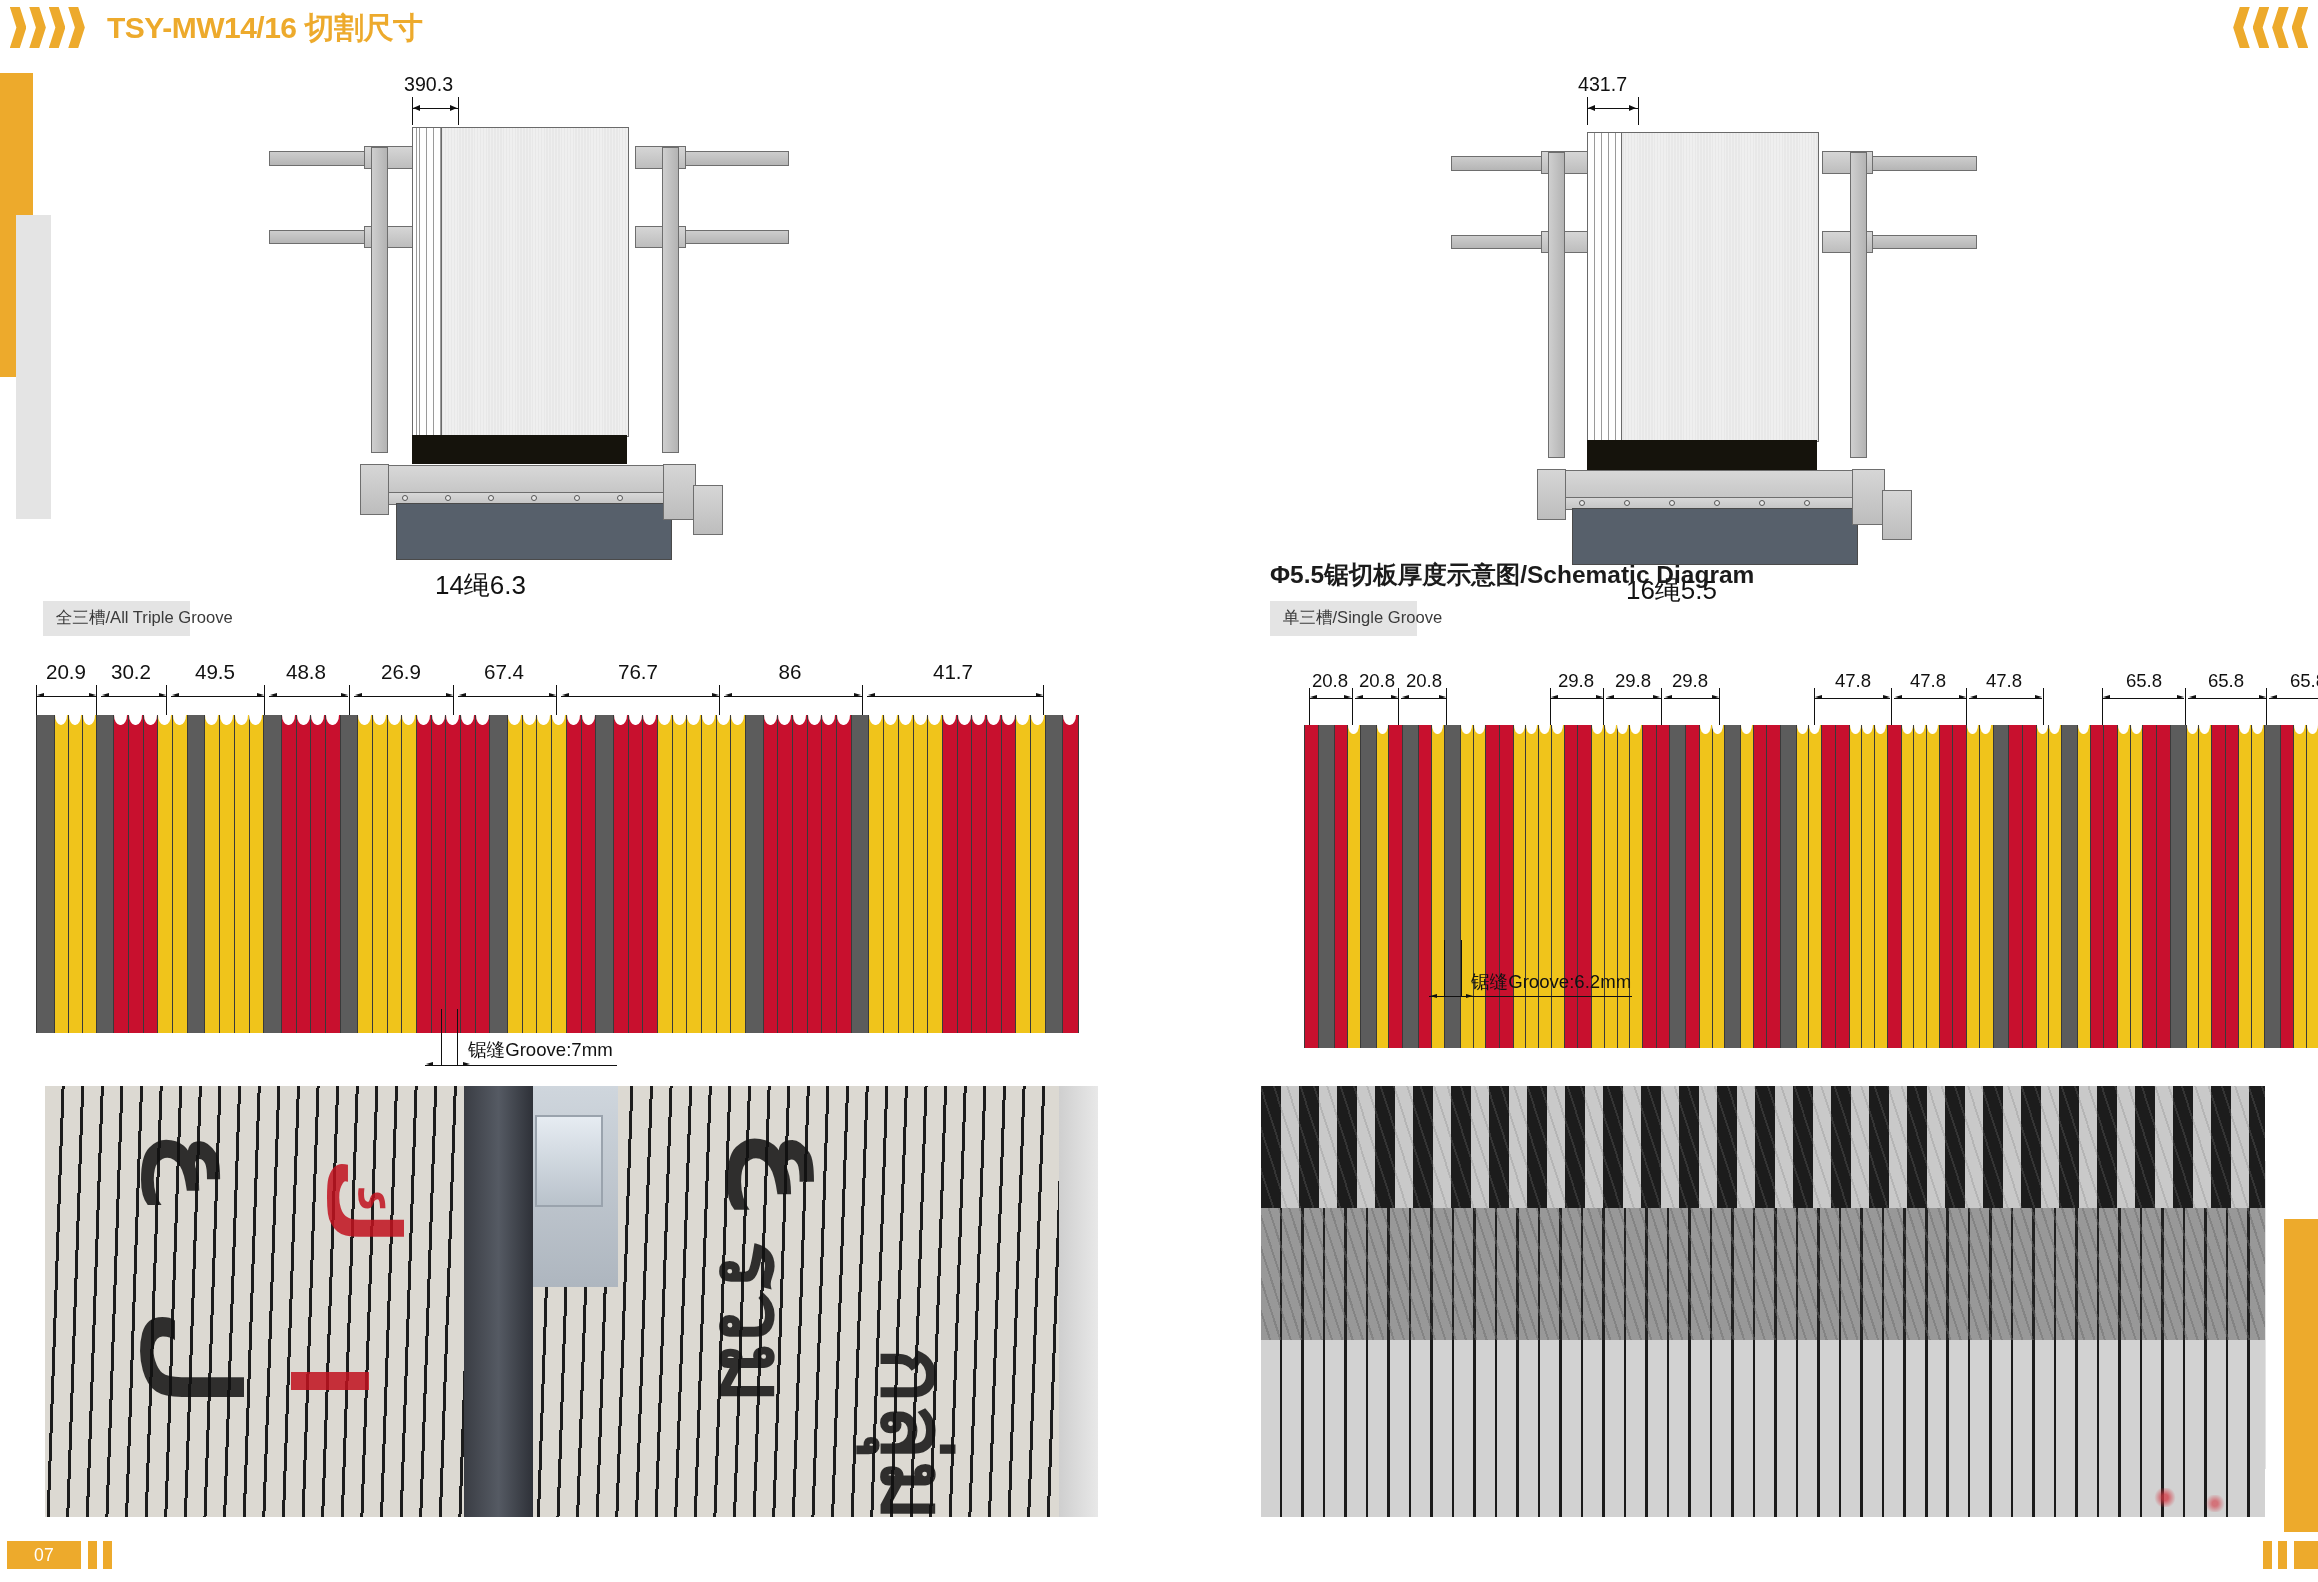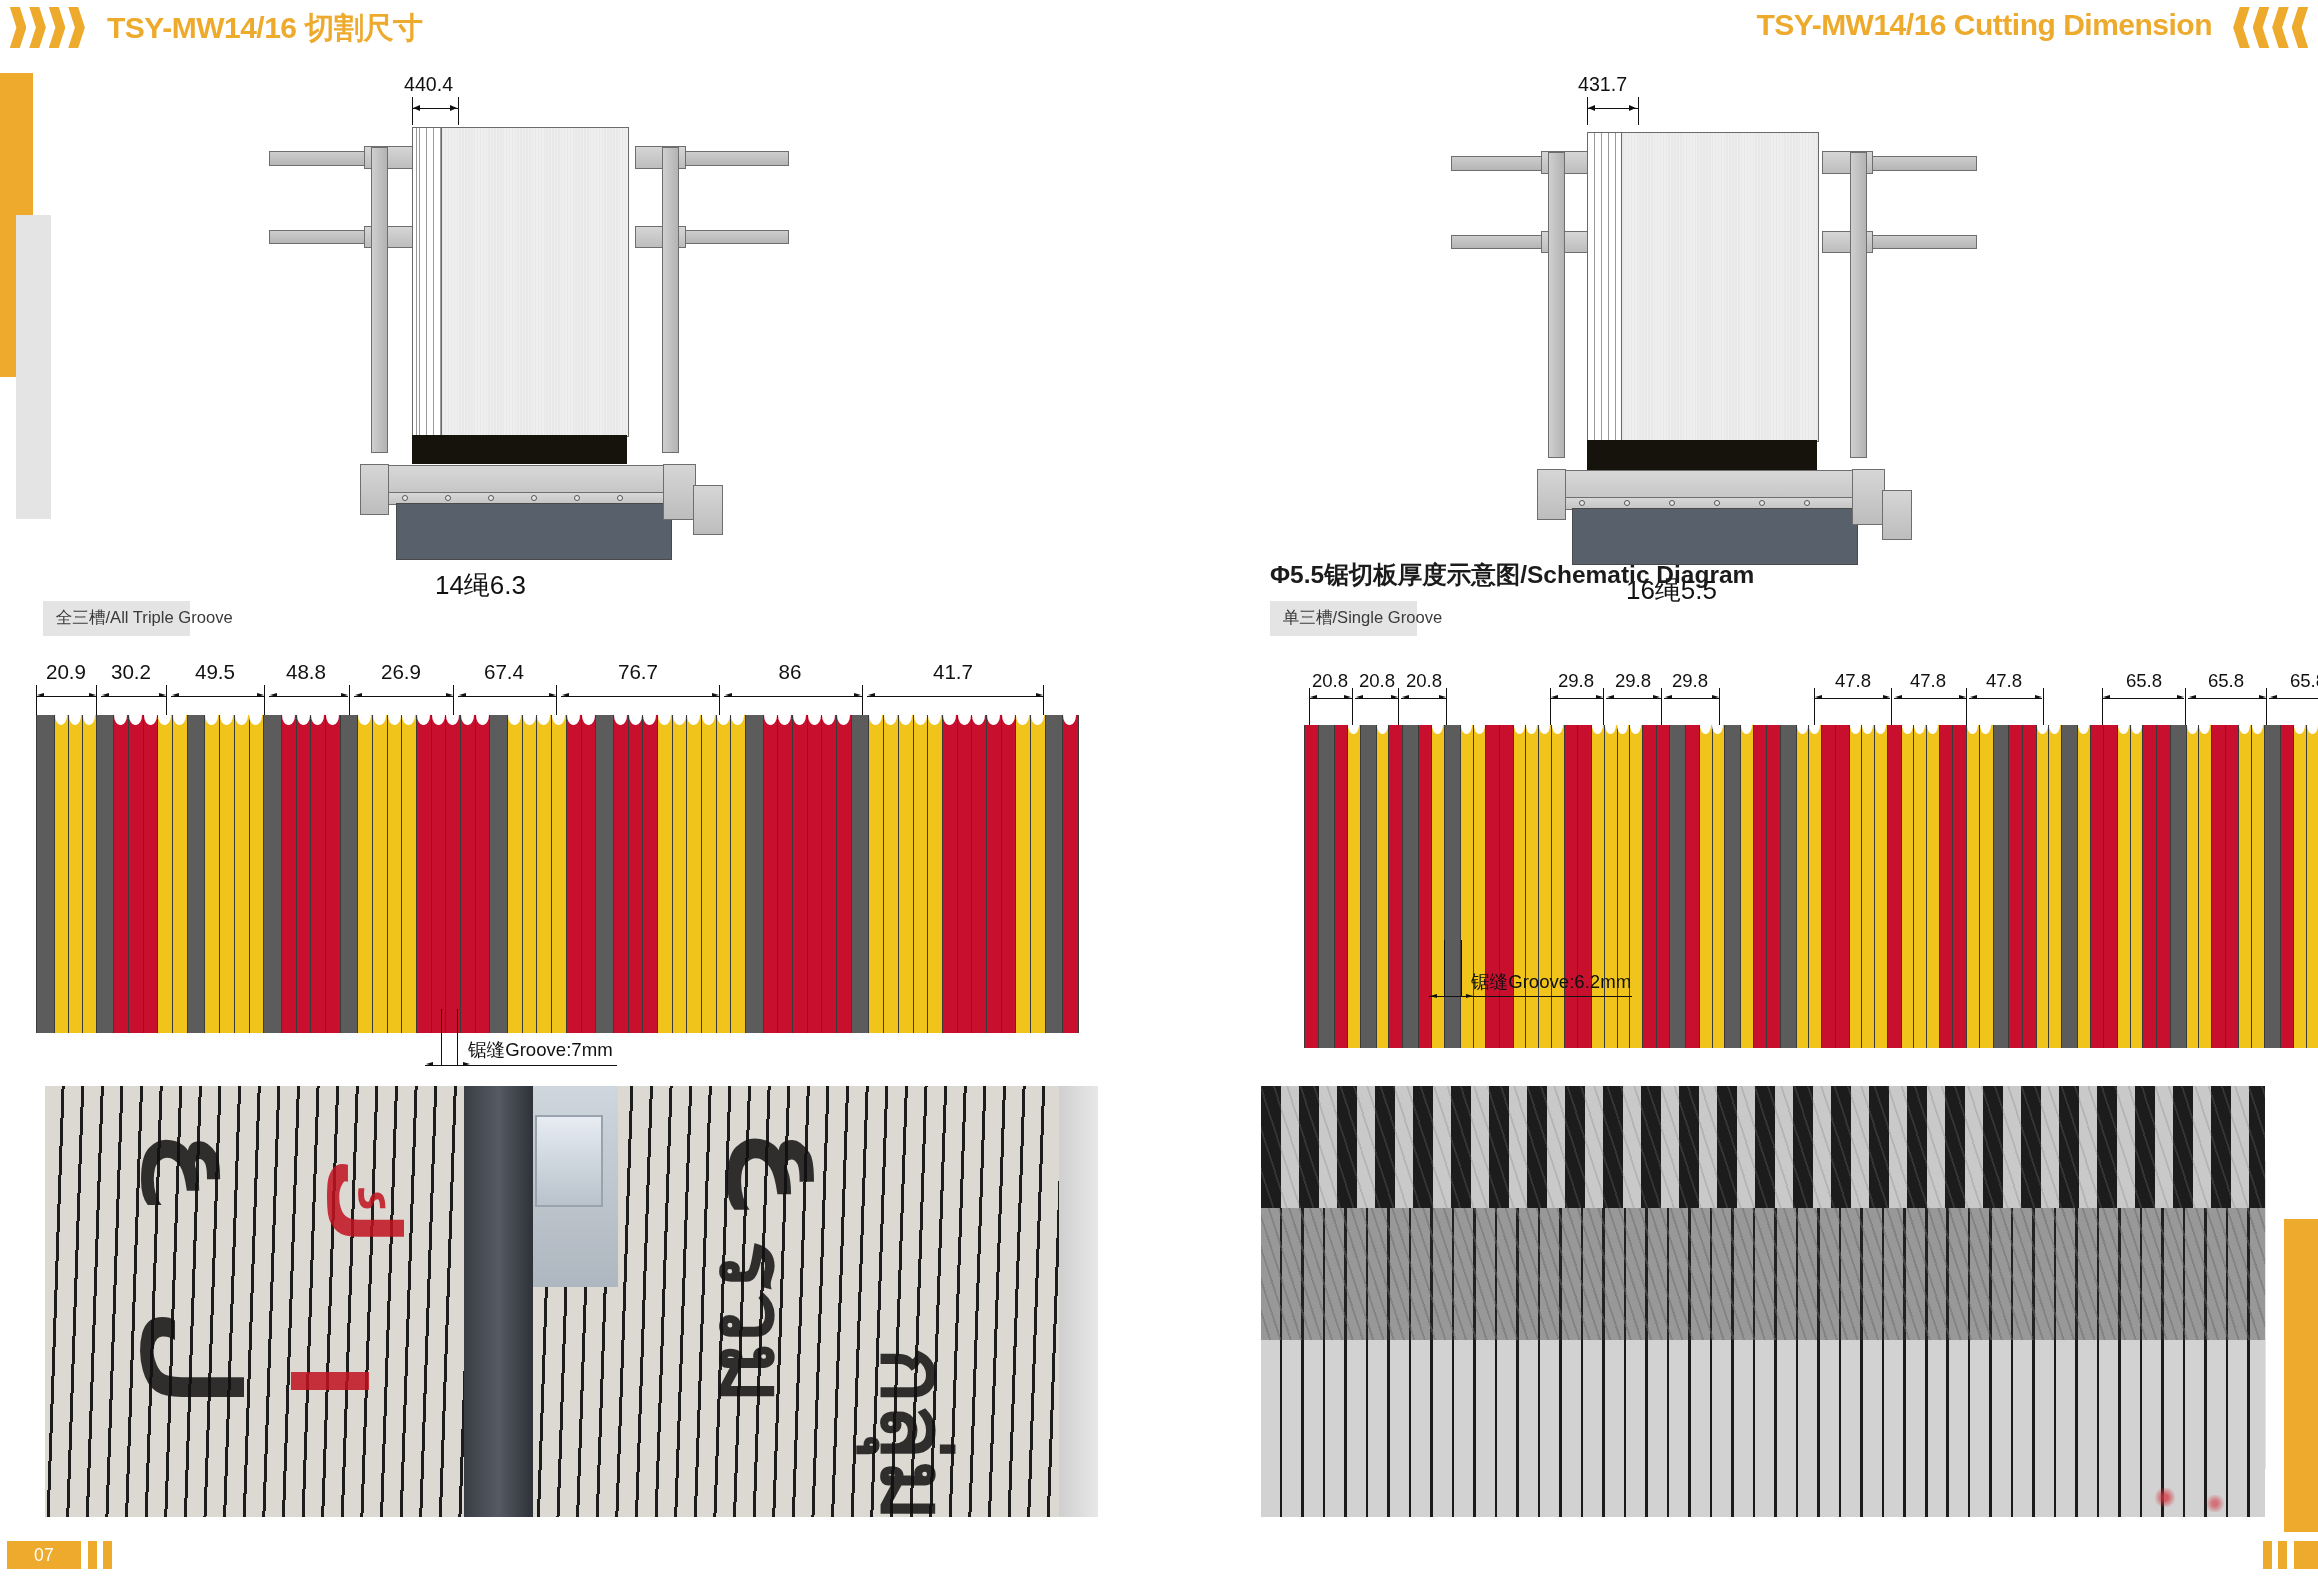--- a/index.html
+++ b/index.html
@@ -107,39 +107,38 @@
 <body>
 
 <div class="hdr">
   <div class="chev-left">
     <div class="cv r"></div>
       <div class="cv r"></div>
       <div class="cv r"></div>
       <div class="cv r"></div>
   </div>
   <div class="hdr-title left">TSY-MW14/16 切割尺寸</div>
-  <div class="hdr-title right">TSY-MW14/16 Cutting Dimension</div>
   <div class="chev-right">
     <div class="cv l"></div>
       <div class="cv l"></div>
       <div class="cv l"></div>
       <div class="cv l"></div>
   </div>
 </div>
 
 <div class="edge-y-l"></div>
 <div class="edge-g-l"></div>
 <div class="edge-g-r"></div>
 <div class="edge-y-r"></div>
 
 <div class="half L">
 
   <div class="machine">
 
-    <div class="mdim" style="left:144px;top:0px;">440.4</div>
+    <div class="mdim" style="left:144px;top:0px;">390.3</div>
     <div class="mtick" style="left:152px;top:23.5px;height:28px;"></div>
     <div class="mtick" style="left:198px;top:23.5px;height:28px;"></div>
     <div class="mdim-line" style="left:152px;top:35px;width:46px;"></div>
     <div class="arrowL" style="left:153px;top:32px;"></div>
     <div class="arrowR" style="left:190px;top:32px;"></div>
 
     <div class="arm" style="left:8.8px;top:78px;width:132px;height:12.7px;"></div>
     <div class="arm" style="left:8.8px;top:157px;width:132px;height:11.8px;"></div>
     <div class="arm" style="left:387px;top:78px;width:140px;height:12.7px;"></div>
     <div class="arm" style="left:387px;top:157px;width:140px;height:11.8px;"></div>

